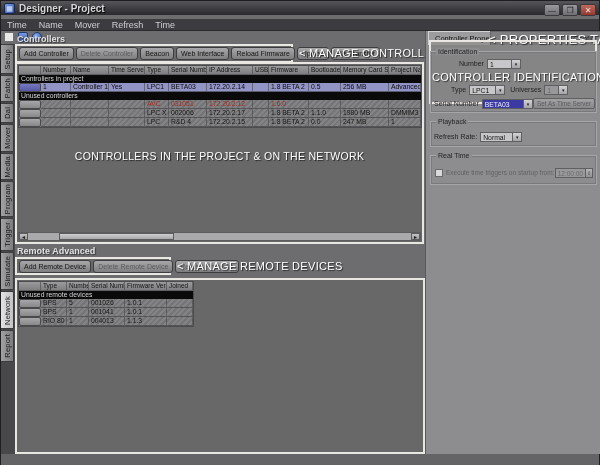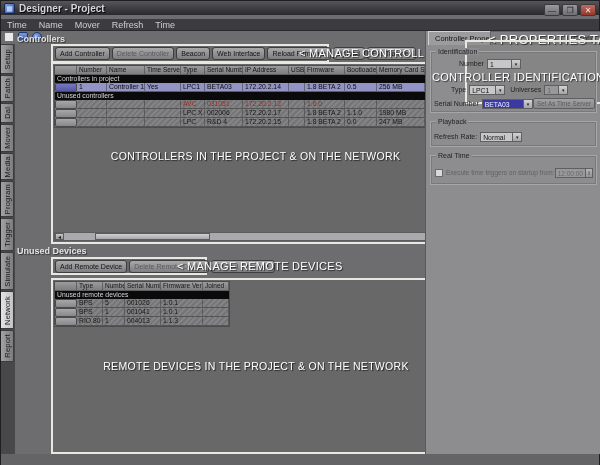--- a/index.html
+++ b/index.html
@@ -38,21 +38,21 @@
   .vtab.active { background:linear-gradient(90deg,#e3e3e4,#c2c2c4); }
 
   
   #main { position:absolute; left:14px; top:31px; width:410px; height:422px; }
   .section-label { position:absolute; font-size:9px; font-weight:bold; color:#e2e2e4; text-shadow:1px 1px 1px #333;text-align:center; }
 
   .btn { height:13px; font-size:7px; line-height:11px; padding:0 4px; color:#141414;
     background:linear-gradient(#a8a8aa,#7e7e81); border:1px solid #3d3d40; border-radius:3px; white-space:nowrap; }
   .btn.disabled { color:#5b5b5d; }
 
-  .annot-box { position:absolute; border:2px solid #e9e7e2; background:rgba(70,64,48,.10);margin-left:36px; }
+  .annot-box { position:absolute; border:2px solid #e9e7e2; background:rgba(70,64,48,.10); }
   .annot { position:absolute; color:#ffffff; font-size:11px; letter-spacing:.3px;
     text-shadow:1px 1px 1px rgba(0,0,0,.65); white-space:nowrap; }
   .annot.center { width:100%; text-align:center; font-size:10.5px; }
 
   .btn-row { position:absolute; display:flex; gap:2px; align-items:center; padding:2px; }
 
   
   .tbl { position:absolute; background:#7a7a7c; border:1px solid #4c4c4f; }
   .tr { display:flex; height:9px; }
   .tr.head { height:9px; }
@@ -267,21 +267,21 @@
       <div class="annot center" style="top:86px">CONTROLLERS IN THE PROJECT &amp; ON THE NETWORK</div>
       <div class="hscroll" style="left:1px;bottom:1px;width:403px">
         <div class="sb-btn">◄</div>
         <div class="sb-track">
           <div class="sb-thumb"></div>
         </div>
         <div class="sb-btn">►</div>
       </div>
     </div>
 
-    <div class="section-label" style="left:2px;top:214px">Unused Devices</div>
+    <div class="section-label" style="left:2px;top:214px">Remote Advanced</div>
 
     <div class="annot-box btn-row" style="left:0;top:225px;width:156px;height:18px">
       <div class="btn">Add Remote Device</div>
       <div class="btn disabled">Delete Remote Device</div>
       <div class="btn disabled">Reload Firmware</div>
     </div>
     <div class="annot" style="left:162px;top:228px">&lt; MANAGE REMOTE DEVICES</div>
 
     <div class="annot-box" style="left:0;top:246px;width:410px;height:176px">
       <div class="tbl" style="left:1px;top:1px;width:176px">
@@ -314,21 +314,20 @@
         </div>
         <div class="tr hatch">
           <div class="td r0 rowbtn"></div>
           <div class="td r1">RIO 80</div>
           <div class="td r2">1</div>
           <div class="td r3">004013</div>
           <div class="td r4">1.1.3</div>
           <div class="td r5"></div>
         </div>
       </div>
-      <div class="annot center" style="top:80px">REMOTE DEVICES IN THE PROJECT &amp; ON THE NETWORK</div>
     </div>
   </div>
 
   <div id="panel">
     <div class="ptab active">Controller Properties</div>
     <div class="ptab ghost">Config</div>
     <div class="annot" style="left:62px;top:1px;font-size:13px">&lt; PROPERTIES TAB</div>
 
     <div class="annot-box" style="left:3px;top:9px;width:168px;height:64px"></div>
 

